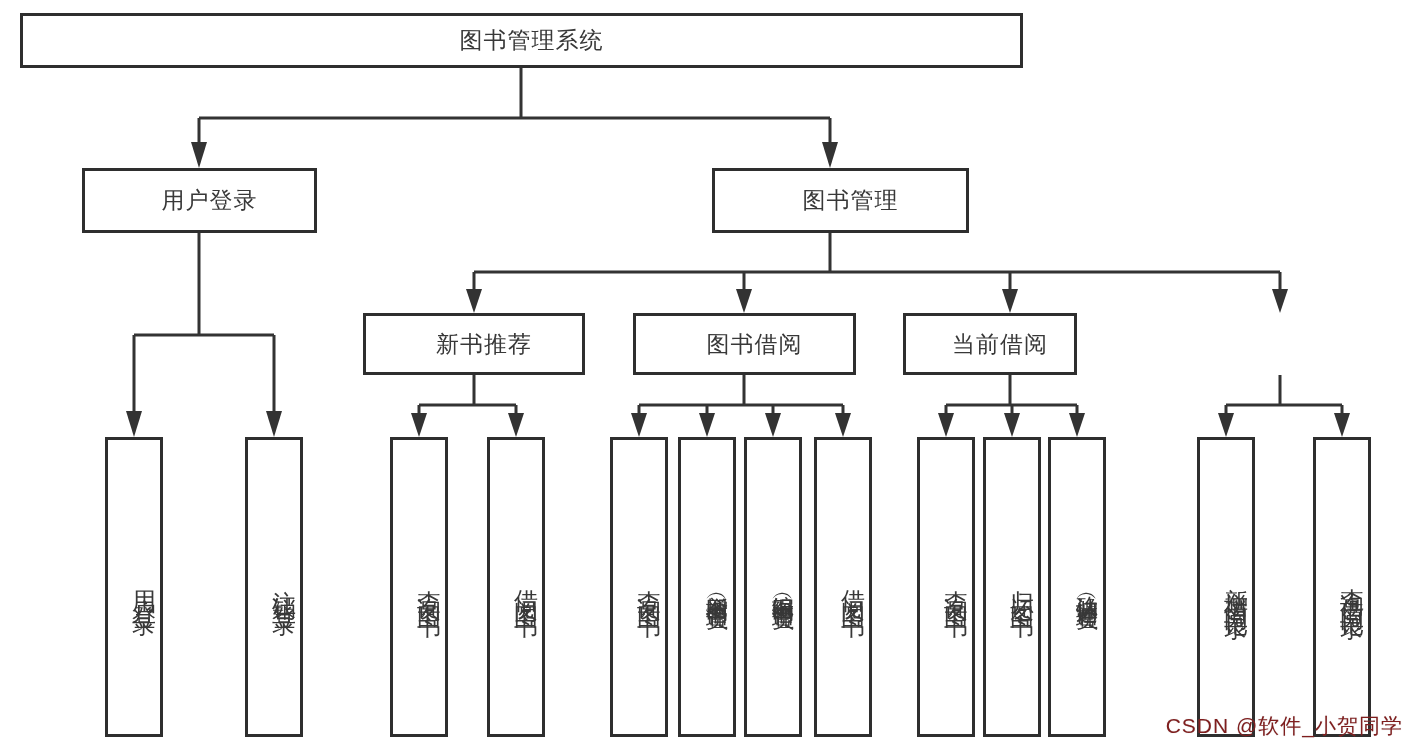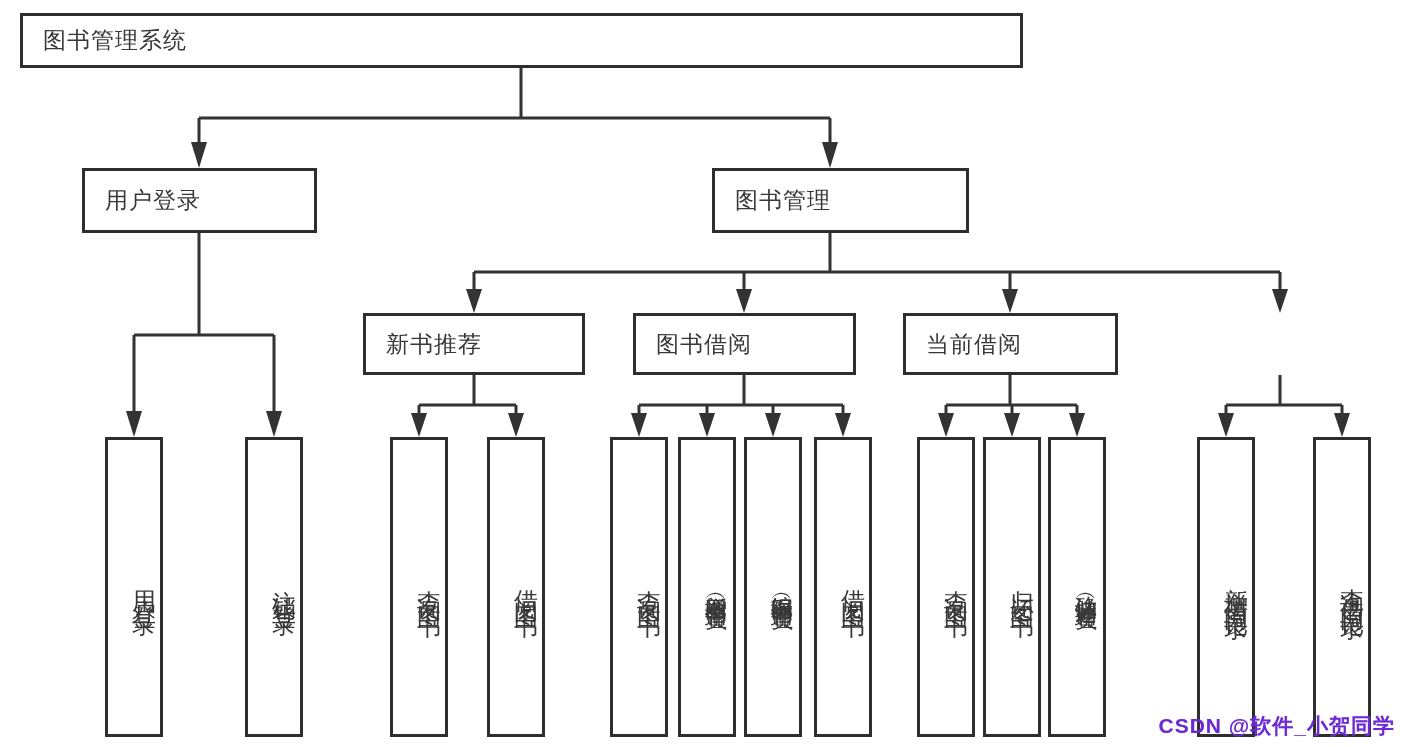--- a/index.html
+++ b/index.html
@@ -23,33 +23,34 @@
     width: 1405px;
     height: 747px;
   }
   .node {
     position: absolute;
     box-sizing: border-box;
     background: #ffffff;
     border: 3px solid #2e2e2e;
     display: flex;
     align-items: center;
+    justify-content: center;
     color: #383838;
     font-size: 23px;
     letter-spacing: 1px;
     white-space: nowrap;
     padding-left: 20px;
   }
   
   .node-root   { left: 20px;  top: 13px;  width: 1003px; height: 55px; }
   .node-l2-a   { left: 82px;  top: 168px; width: 235px;  height: 65px; }
   .node-l2-b   { left: 712px; top: 168px; width: 257px;  height: 65px; }
   .node-l3-a   { left: 363px; top: 313px; width: 222px;  height: 62px; }
   .node-l3-b   { left: 633px; top: 313px; width: 223px;  height: 62px; }
-  .node-l3-c   { left: 903px; top: 313px; width: 215px;  height: 62px; }
+  .node-l3-c   { left: 903px; top: 313px; width: 174px;  height: 62px; }
   .node-l3-d   { left: 1173px;top: 313px; width: 215px;  height: 62px; }
   
   .leaf {
     top: 437px;
     width: 58px;
     height: 300px;
     border-width: 3px;
   }
   .leaf .vtxt {
     writing-mode: vertical-rl;
@@ -68,27 +69,26 @@
   .lf6  { left: 678px;  }
   .lf7  { left: 744px;  }
   .lf8  { left: 814px;  }
   .lf9  { left: 917px;  }
   .lf10 { left: 983px;  }
   .lf11 { left: 1048px; }
   .lf12 { left: 1197px; }
   .lf13 { left: 1313px; }
   #watermark {
     position: absolute;
-    right: 10px;
+    right: 2px;
     top: 712px;
     font-size: 21px;
-    color: #6d28d9;
+    color: #7f1d1d;
     letter-spacing: 1px;
     text-shadow: 0 0 1px rgba(120,120,120,0.35);
-    font-weight: bold;
   }
 </style>
 </head>
 <body>
 
 <div id="stage">
 
   <svg id="wires" viewBox="0 0 1405 747" xmlns="http://www.w3.org/2000/svg">
     <g stroke="#333333" stroke-width="3" fill="none">
 

